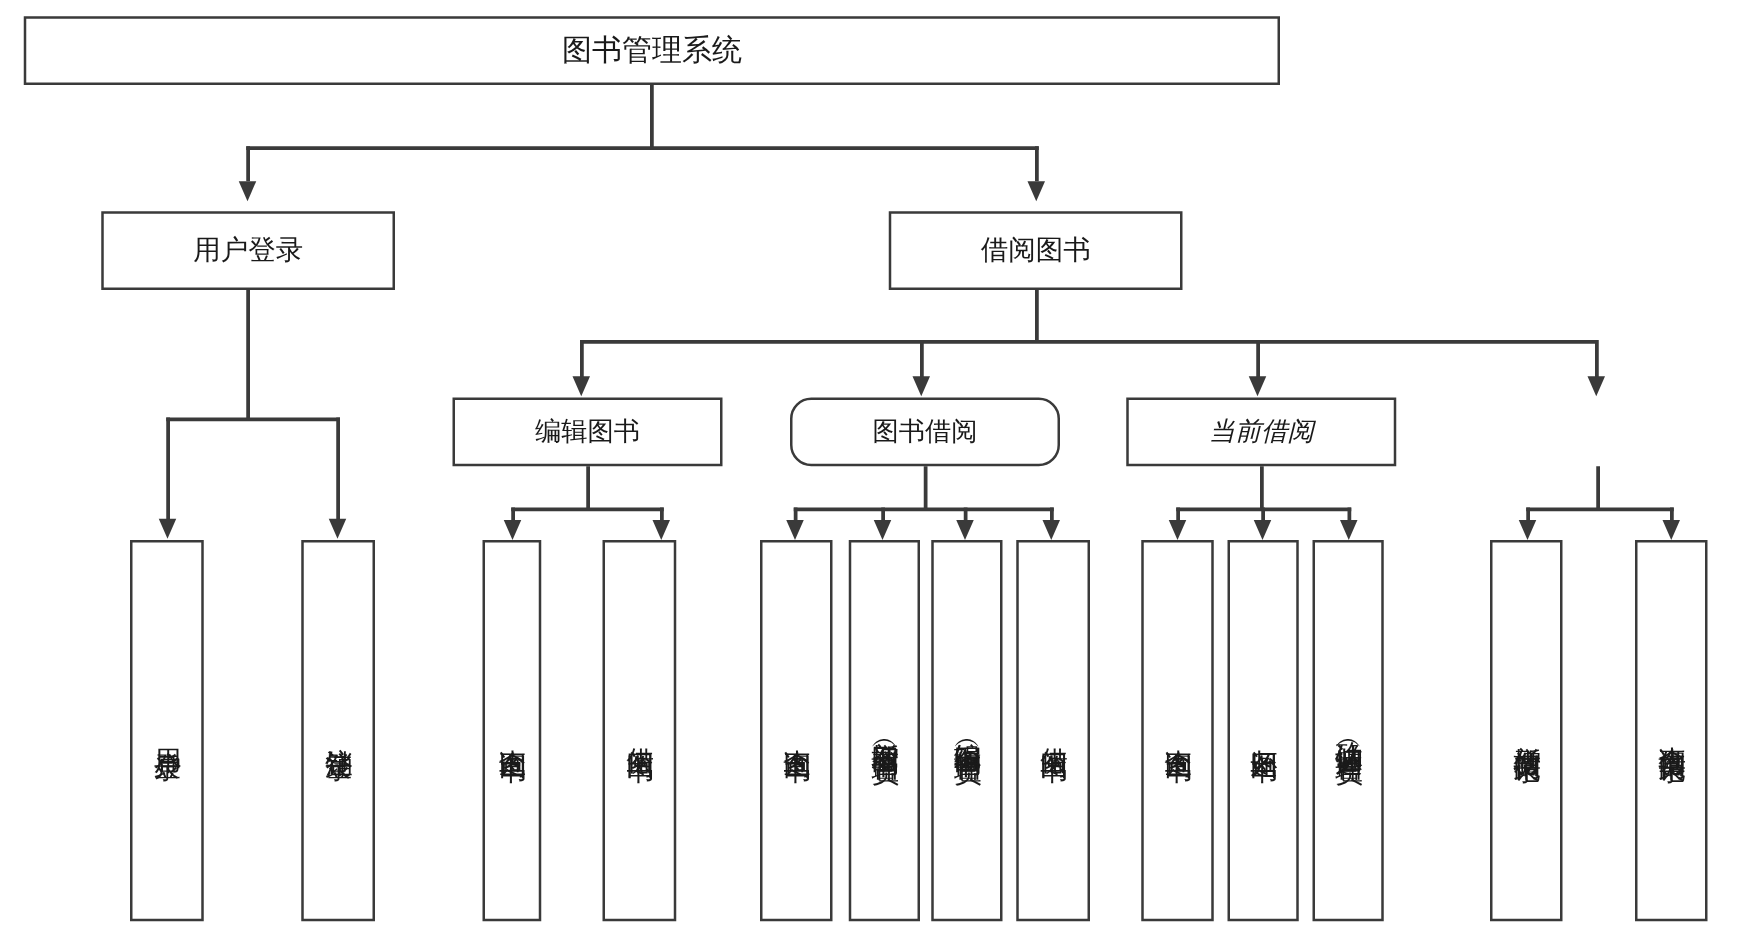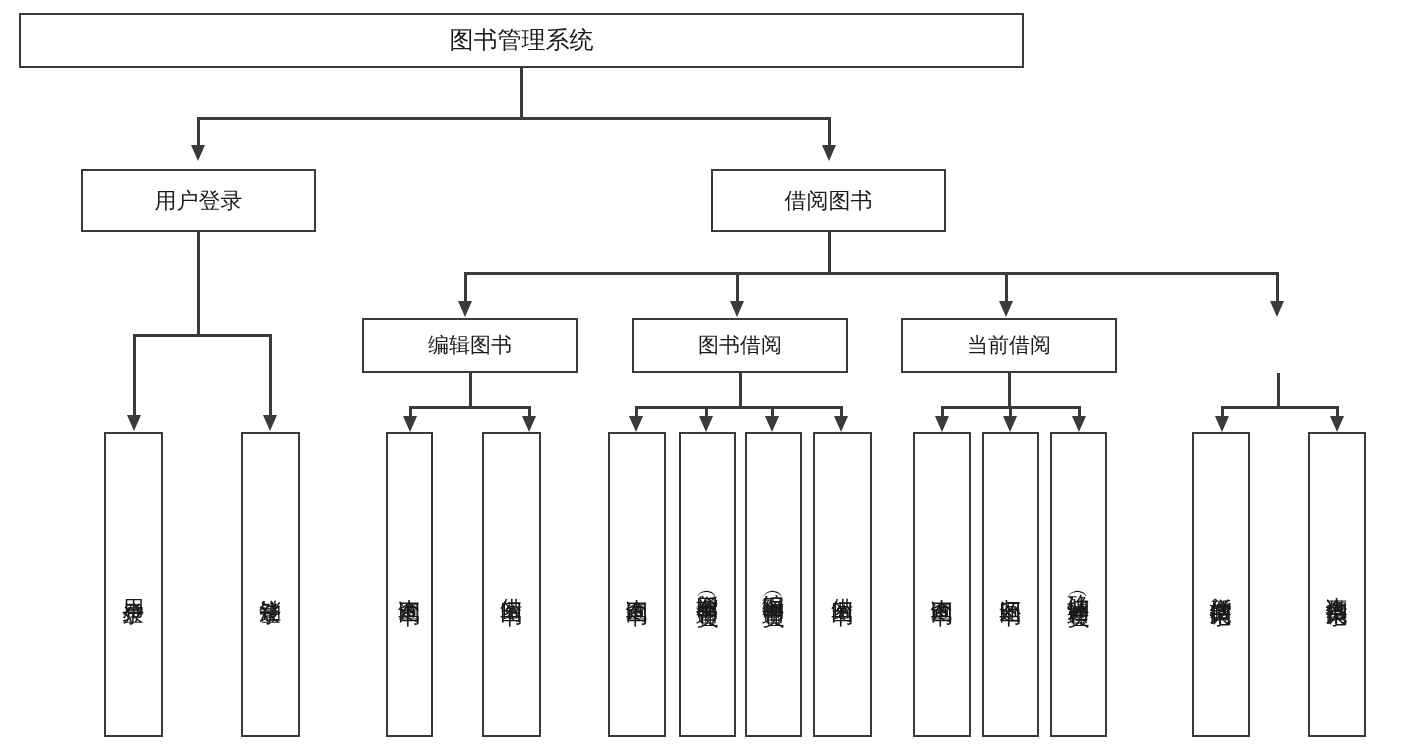--- a/index.html
+++ b/index.html
@@ -111,24 +111,24 @@
   <div class="edge vline" style="left:736px;top:272px;height:30px;"></div>
   <div class="arrow" style="left:730px;top:301px;"></div>
   <div class="edge vline" style="left:1005px;top:272px;height:30px;"></div>
   <div class="arrow" style="left:999px;top:301px;"></div>
   <div class="edge vline" style="left:1276px;top:272px;height:30px;"></div>
   <div class="arrow" style="left:1270px;top:301px;"></div>
 
   <div class="node lvl3" style="left:362px;top:318px;width:216px;height:55px;">
     <span>编辑图书</span>
   </div>
-  <div class="node lvl3" style="left:632px;top:318px;width:216px;height:55px;">
+  <div class="node lvl3" style="left:632px;top:318px;width:216px;height:55px;border-radius:17px;">
     <span>图书借阅</span>
   </div>
-  <div class="node lvl3" style="left:901px;top:318px;width:216px;height:55px;">
+  <div class="node lvl3" style="left:901px;top:318px;width:216px;height:55px;font-style:italic;">
     <span>当前借阅</span>
   </div>
 
   <div class="edge vline" style="left:469px;top:373px;height:35px;"></div>
   <div class="edge hline" style="left:409px;top:406px;width:122px;"></div>
   <div class="edge vline" style="left:409px;top:406px;height:12px;"></div>
   <div class="arrow" style="left:403px;top:416px;"></div>
   <div class="edge vline" style="left:528px;top:406px;height:12px;"></div>
   <div class="arrow" style="left:522px;top:416px;"></div>
 

